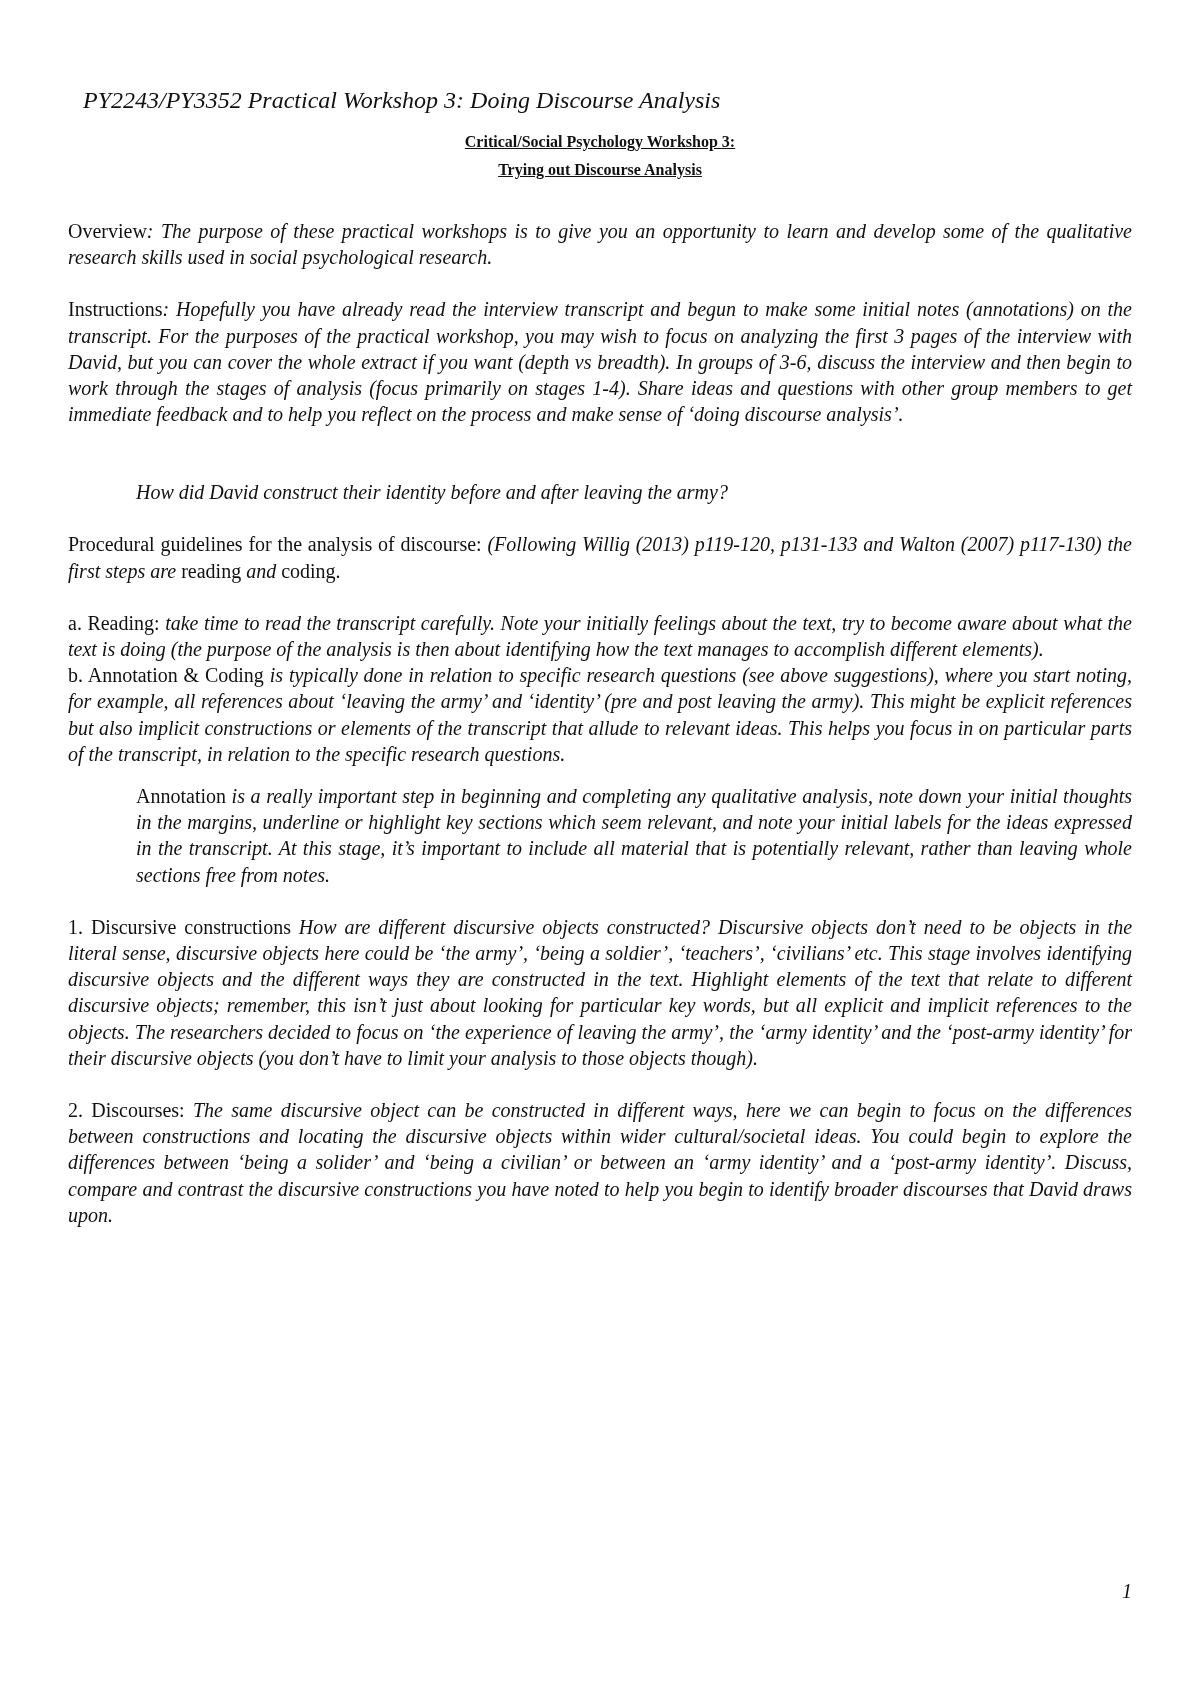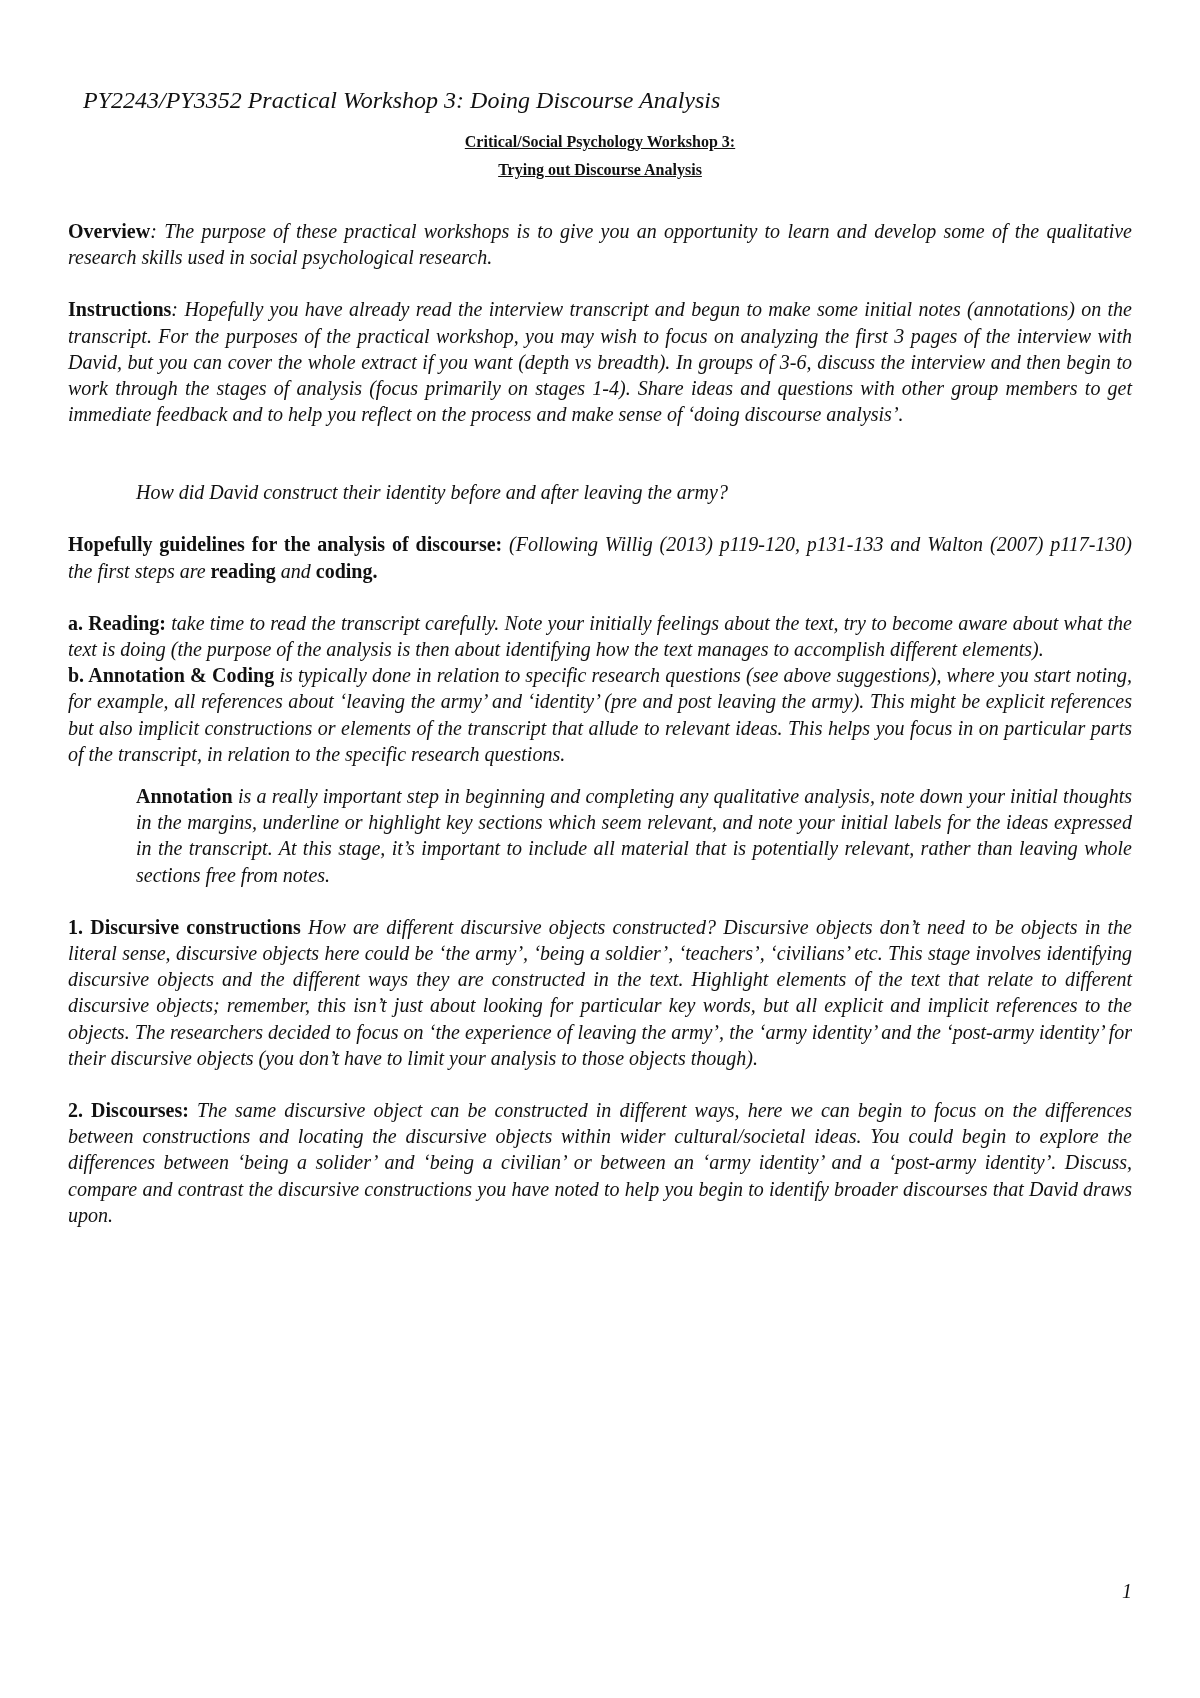--- a/index.html
+++ b/index.html
@@ -35,21 +35,21 @@
       text-decoration: underline;
       margin: 0;
     }
     .para {
       font-size: 20px;
       line-height: 26.2px;
       text-align: justify;
       margin: 0;
     }
     .para i, .para .it { font-style: italic; }
-    .para b, .para .bd { font-weight: bold; font-style: normal; }
+    .para b, .para .bd { font-weight: normal; font-style: normal; }
     .gap-lg { height: 26px; }
     .gap-md { height: 26px; }
     .indent-block {
       padding-left: 68px;
       margin-top: 16px;
     }
     .rq {
       font-style: italic;
       font-size: 20px;
       line-height: 26px;
@@ -89,21 +89,21 @@
   <div class="gap-md"></div>
 
 
   <div class="gap-md"></div>
 
   <p class="rq">How did David construct their identity before and after leaving the army?</p>
 
   <div class="gap-md"></div>
 
   <p class="para">
-    <span class="bd">Hopefully guidelines for the analysis of discourse:</span><span class="it"> (Following Willig (2013) p119-120, p131-133 and Walton (2007) p117-130) the first steps are </span><span class="bd">reading</span><span class="it"> and </span><span class="bd">coding</span><span class="bd">.</span>
+    <span class="bd">Procedural guidelines for the analysis of discourse:</span><span class="it"> (Following Willig (2013) p119-120, p131-133 and Walton (2007) p117-130) the first steps are </span><span class="bd">reading</span><span class="it"> and </span><span class="bd">coding</span><span class="bd">.</span>
   </p>
 
   <div class="gap-md"></div>
 
   <p class="para">
     <span class="bd">a. Reading:</span><span class="it"> take time to read the transcript carefully. Note your initially feelings about the text, try to become aware about what the text is doing (the purpose of the analysis is then about identifying how the text manages to accomplish different elements).</span>
   </p>
 
   <p class="para">
     <span class="bd">b. Annotation &amp; Coding</span><span class="it"> is typically done in relation to specific research questions (see above suggestions), where you start noting, for example, all references about ‘leaving the army’ and ‘identity’ (pre and post leaving the army). This might be explicit references but also implicit constructions or elements of the transcript that allude to relevant ideas. This helps you focus in on particular parts of the transcript, in relation to the specific research questions.</span>

